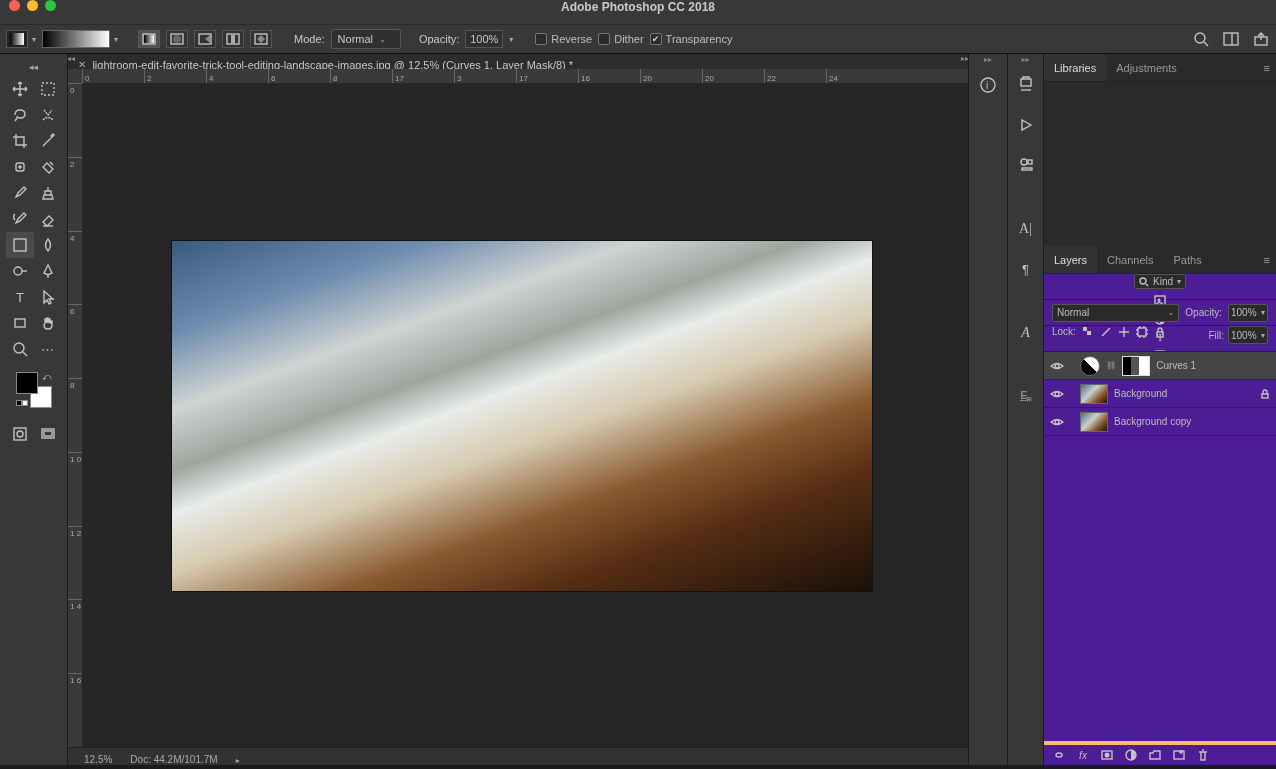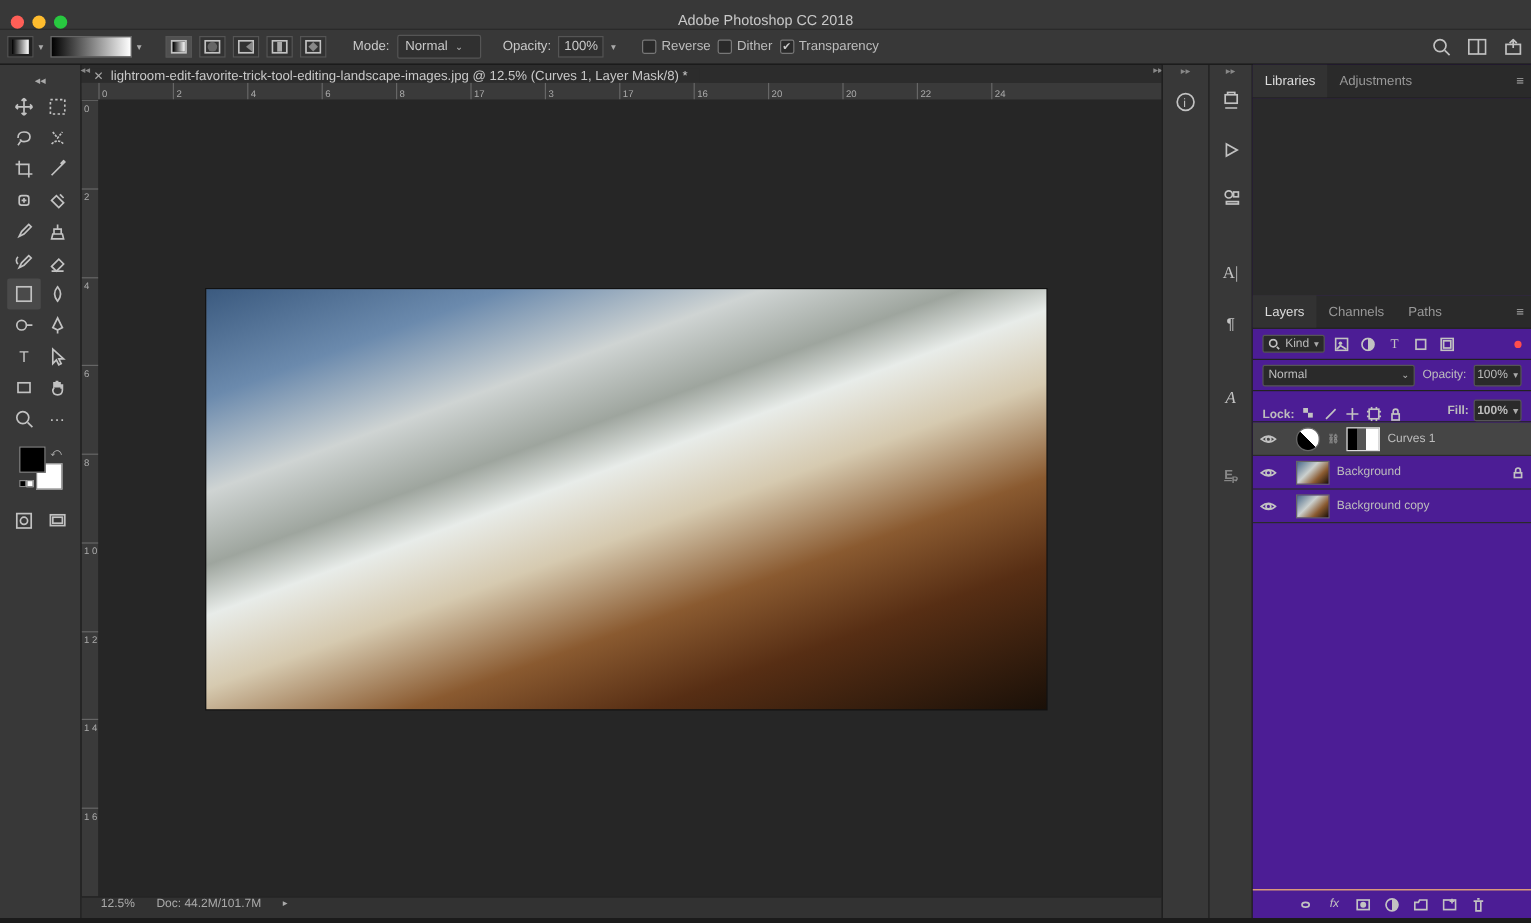--- a/index.html
+++ b/index.html
@@ -1,17 +1,17 @@
 <!DOCTYPE html>
 <html><head>
 <meta charset="utf-8">
 <style>
 * { margin: 0; padding: 0; box-sizing: border-box; font-family: -apple-system, "Helvetica Neue", Arial, sans-serif; }
 html, body { width: 1276px; height: 769px; background: #1b1b1b; overflow: hidden; color: #bdbdbd; }
-.titlebar { height: 24px; background: #383838; display: flex; align-items: flex-end; position: relative; }
+.titlebar { height: 24px; background: #383838; display: flex; align-items: flex-start; position: relative; font-weight: bold; }
 .traffic { display: flex; gap: 7px; margin-left: 9px; }
 .dot { width: 11px; height: 11px; border-radius: 50%; }
 .dot.red { background: #ff5f57; }
 .dot.yellow { background: #febc2e; }
 .dot.green { background: #28c840; }
 .titlebar-title { position: absolute; left: 0; right: 0; text-align: center; color: #c9c9c9; font-size: 12px; }
 
 .options-bar { height: 30px; background: #383838; display: flex; align-items: center; padding: 0 6px; gap: 6px; border-top: 1px solid #2a2a2a; border-bottom: 1px solid #111; }
 .opt-item { display: inline-flex; align-items: center; gap: 4px; font-size: 11px; color: #c9c9c9; }
 .opt-swatch { width: 22px; height: 18px; background: #222; border: 1px solid #555; display: flex; align-items: center; justify-content: center; }
@@ -50,63 +50,63 @@
 .tab-arrows-r { position: absolute; right: -1px; top: 0; font-size: 8px; color: #888; }
 .doc-tab { display: inline-flex; align-items: center; gap: 6px; padding: 0 10px; height: 15px; background: #2c2c2c; color: #c9c9c9; font-size: 11px; }
 .doc-tab .x { font-size: 10px; color: #aaa; }
 .rulers-top { height: 14px; background: #3a3a3a; display: flex; font-size: 8px; color: #aaa; overflow: hidden; position: relative; }
 .rulers-top span { flex: none; width: 62px; border-left: 1px solid #666; padding-left: 2px; display: flex; align-items: flex-end;}
 .canvas-wrap { flex: 1; display: flex; overflow: hidden; }
 .ruler-left { width: 14px; background: #3a3a3a; display: flex; flex-direction: column; font-size: 8px; color: #aaa; }
 .ruler-left span { height: 78px; border-top: 1px solid #666; writing-mode: horizontal-tb; padding-top: 2px; padding-left: 2px; }
 .canvas { flex: 1; background: #262626; position: relative; overflow: hidden; }
 .image-rect { position: absolute; left: 90px; top: 158px; width: 700px; height: 350px; background: linear-gradient(160deg,#3b5a7f 0%, #6b8aad 15%, #cfd4d3 28%, #9ea59e 38%, #e8ece9 45%, #d6cab0 55%, #8a5a30 68%, #572e14 80%, #1a1008 100%); box-shadow: 0 0 0 1px #111; }
-.status-bar { height: 18px; background: #323232; display: flex; align-items: flex-start; gap: 18px; padding-left: 16px; font-size: 10px; color: #aaa; border-top: 1px solid #222; }
+.status-bar { height: 18px; background: #323232; display: flex; align-items: flex-end; gap: 18px; padding-left: 16px; font-size: 10px; color: #aaa; border-top: 1px solid #222; }
 
 .mid-gap { width: 40px; background: #383838; border-left: 1px solid #1a1a1a; border-right: 1px solid #1a1a1a; display: flex; flex-direction: column; align-items: center; padding-top: 20px; gap: 20px; position: relative; }
 .mid-arrows { position: absolute; top: 1px; font-size: 8px; color: #888; }
 .mid-icon { width: 22px; height: 22px; display: flex; align-items: center; justify-content: center; }
 
 .right-col { width: 36px; background: #383838; border-right: 1px solid #1a1a1a; display: flex; flex-direction: column; align-items: center; padding-top: 20px; gap: 18px; position: relative; }
 .right-col .mid-arrows { top: 1px; }
 .ep-label { font-size: 11px; font-weight: bold; color: #888; letter-spacing: -1px; text-decoration: underline; }
 
 .panels { width: 232px; background: #4c1d95; display: flex; flex-direction: column; position: relative; }
 .panels .mid-arrows { position: absolute; top: 1px; right: 6px; font-size: 8px; color: #888; }
 .panel-tabs { height: 28px; background: #2a2a2a; display: flex; align-items: stretch; border-bottom: 1px solid #222; position: relative; }
 .panel-tab { padding: 0 10px; font-size: 11px; color: #999; display: flex; align-items: center; }
 .panel-tab.active { color: #ddd; background: #323232; }
 .panel-menu { margin-left: auto; padding: 0 6px; font-size: 11px; color: #aaa; display: flex; align-items: center; }
 .panel-body-empty { flex: 0 0 164px; background: #2a2a2a; }
 
-.layers-filter { height: 26px; display: flex; align-items: center; gap: 6px; padding: 0 8px; border-bottom: 1px solid #222; }
+.layers-filter { height: 26px; display: flex; align-items: center; gap: 6px; padding: 0 8px; border-bottom: 1px solid #222; flex-direction: column; }
 .kind-select { display: flex; align-items: center; gap: 4px; background: #2a2a2a; border: 1px solid #555; border-radius: 2px; padding: 1px 4px; font-size: 10px; }
 .filter-icon { width: 16px; height: 16px; display: flex; align-items: center; justify-content: center; }
 .switch-ball { width: 6px; height: 6px; background: #ff4d4d; border-radius: 50%; margin-left: auto; }
 
 .blend-row { height: 26px; display: flex; align-items: center; padding: 0 8px; gap: 6px; font-size: 10px; border-bottom: 1px solid #222; }
 .blend-select { flex: 1; background: #2a2a2a; border: 1px solid #555; border-radius: 2px; height: 18px; padding: 0 4px; display: flex; align-items: center; justify-content: space-between; font-size: 10px; }
 .pct-box { width: 40px; height: 18px; background: #2a2a2a; border: 1px solid #555; display: flex; align-items: center; justify-content: space-between; padding: 0 2px; font-size: 10px; border-radius: 2px; }
 
-.lock-row { height: 26px; display: flex; align-items: flex-end; padding: 0 8px; gap: 6px; font-size: 10px; border-bottom: 1px solid #222; font-weight: bold; }
+.lock-row { height: 26px; display: flex; align-items: flex-start; padding: 0 8px; gap: 6px; font-size: 10px; border-bottom: 1px solid #222; }
 .lock-icons { display: flex; gap: 6px; }
 .fill-group { margin-left: auto; display: flex; align-items: center; gap: 4px; }
 
 .layer-list { flex: 1; overflow: auto; }
 .layer-item { height: 28px; display: flex; align-items: center; padding: 0 6px; gap: 6px; font-size: 10px; border-bottom: 1px solid #2a2a2a; }
 .layer-item.selected { background: #454545; }
 .eye { width: 14px; text-align: center; }
 .thumb { width: 28px; height: 20px; border: 1px solid #666; position: relative; }
 .thumb-img { width: 100%; height: 100%; background: linear-gradient(135deg,#4a6a8a 0%, #cbd0ce 40%, #8a5a30 70%, #1a1008 100%); }
 .thumb-adj { width: 20px; height: 20px; background: linear-gradient(45deg,#000 50%,#fff 50%); border: 1px solid #666; border-radius: 50%; }
 .thumb-mask { width: 28px; height: 20px; border: 1px solid #ddd; background: linear-gradient(90deg,#000 0 30%, #555 30% 60%, #fff 60%); }
 .link-icn { font-size: 8px; color: #bbb; }
 .lock-icn { margin-left: auto; font-size: 10px; }
 
-.layers-footer { height: 24px; display: flex; align-items: center; justify-content: center; gap: 10px; padding: 4px 8px; border-top: 1px solid #fdba74; }
+.layers-footer { height: 24px; display: flex; align-items: center; justify-content: flex-start; gap: 10px; padding: 4px 8px; border-top: 4px solid #fdba74; }
 .footer-icon { width: 14px; height: 14px; display: flex; align-items: center; justify-content: center; }
 
 svg { display: block; }
 .ico { stroke: #c2c2c2; stroke-width: 1.4; fill: none; }
 </style>
 </head>
 <body>
 
 <div class="titlebar">
   <div class="traffic">

